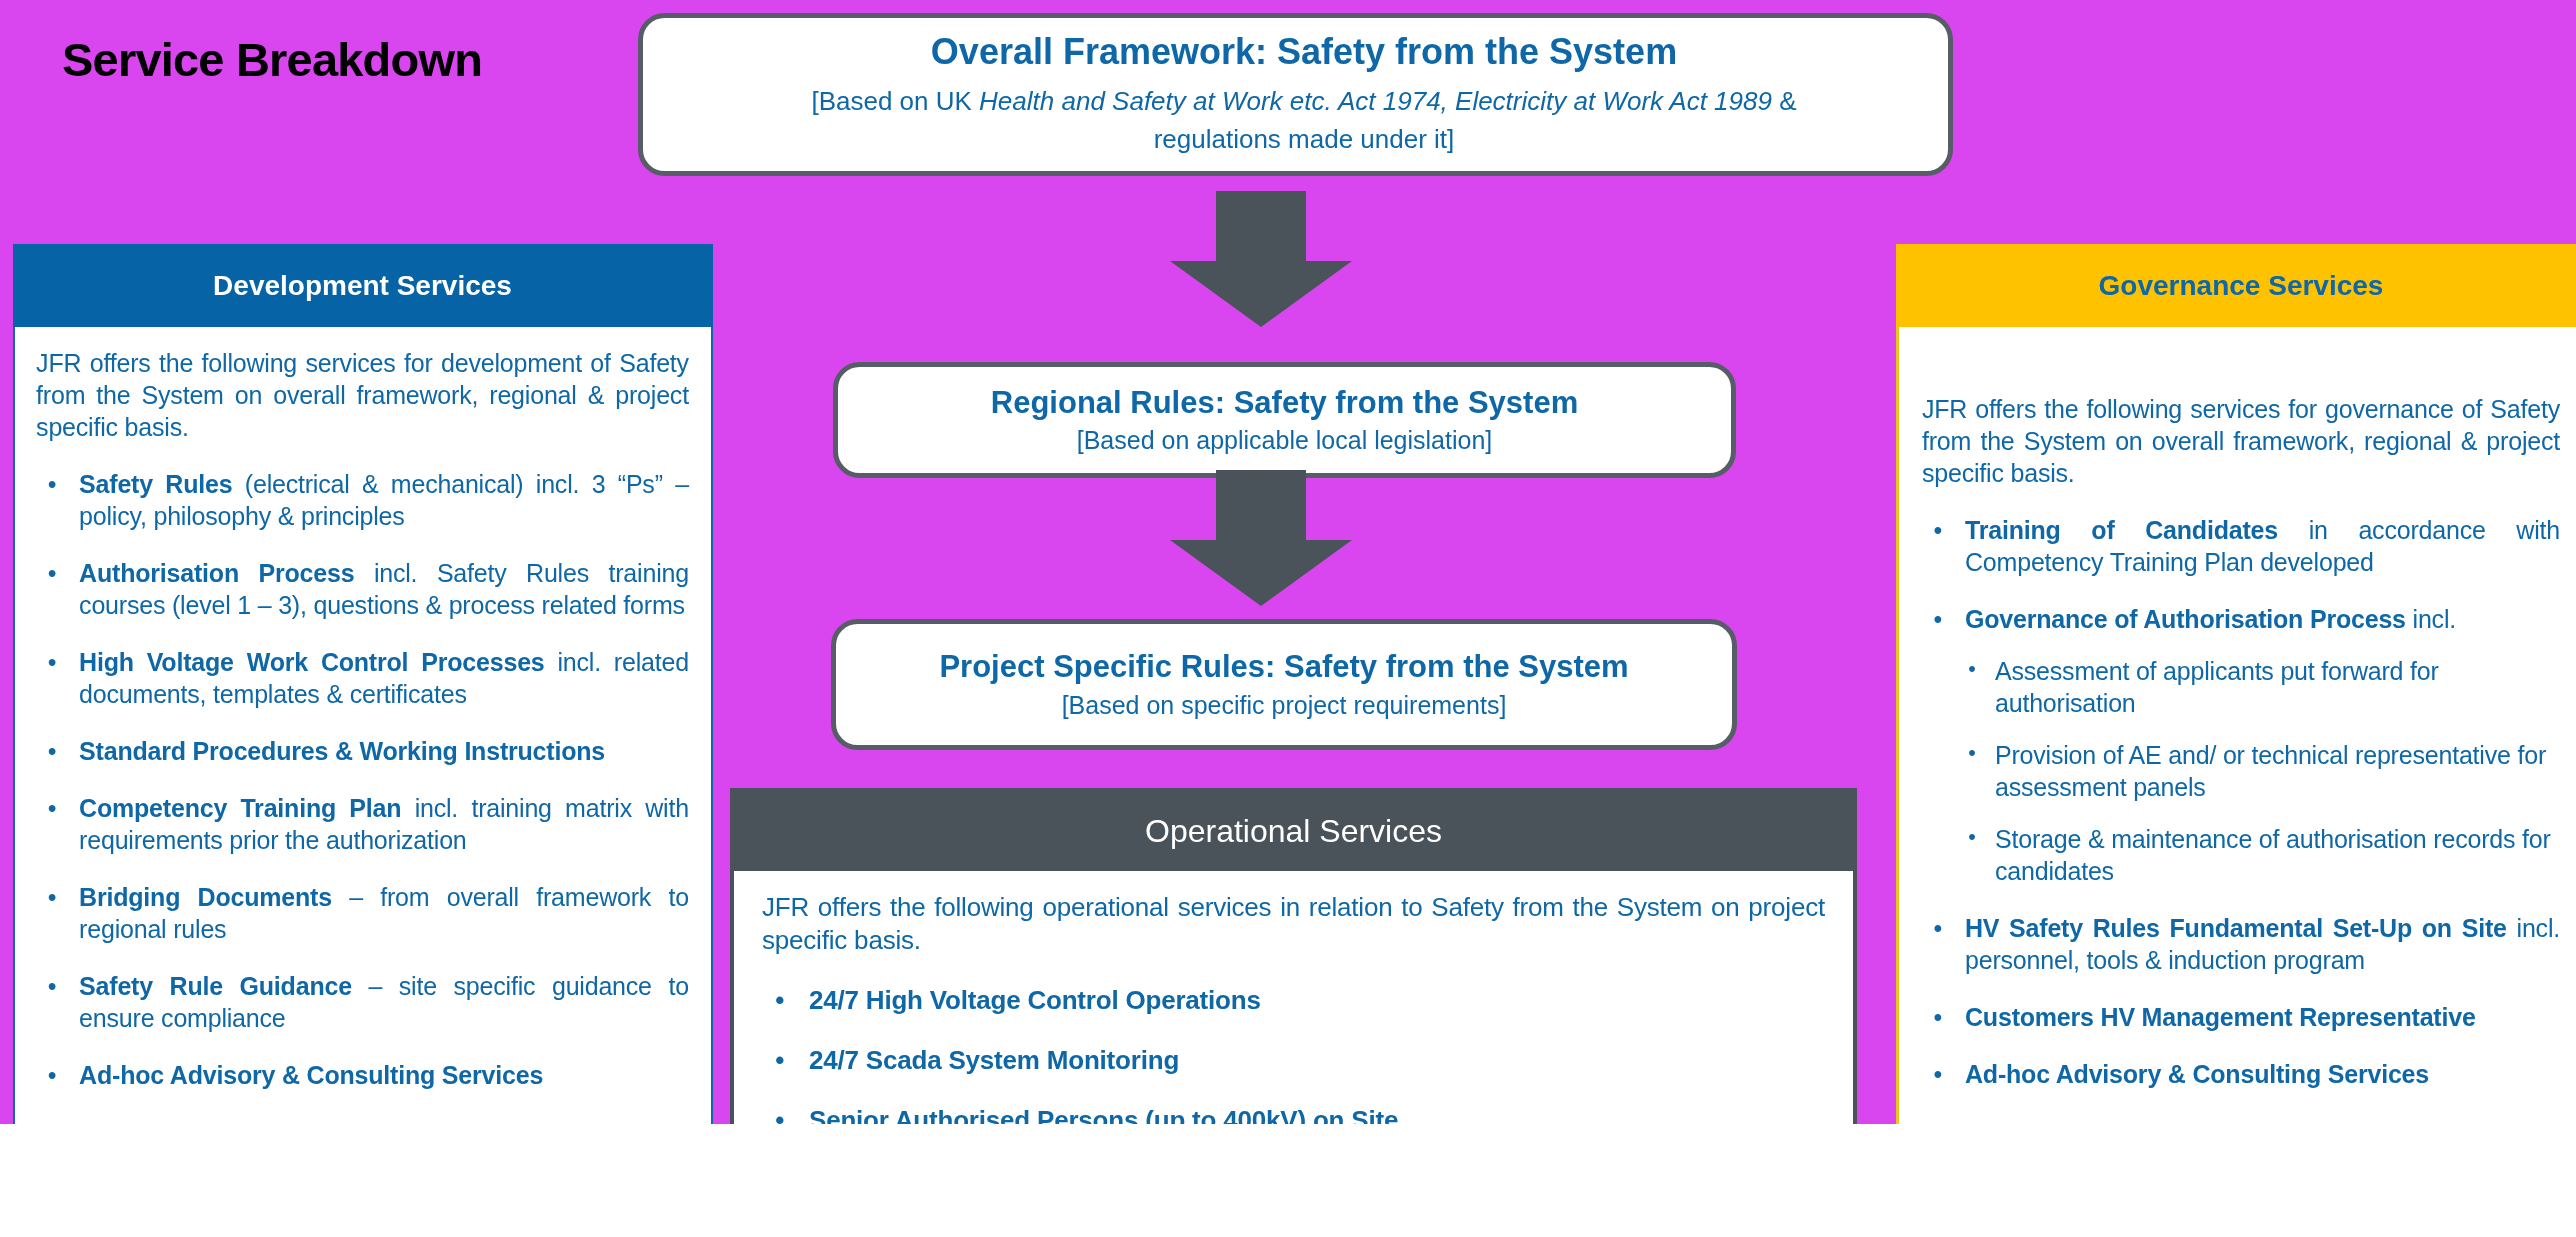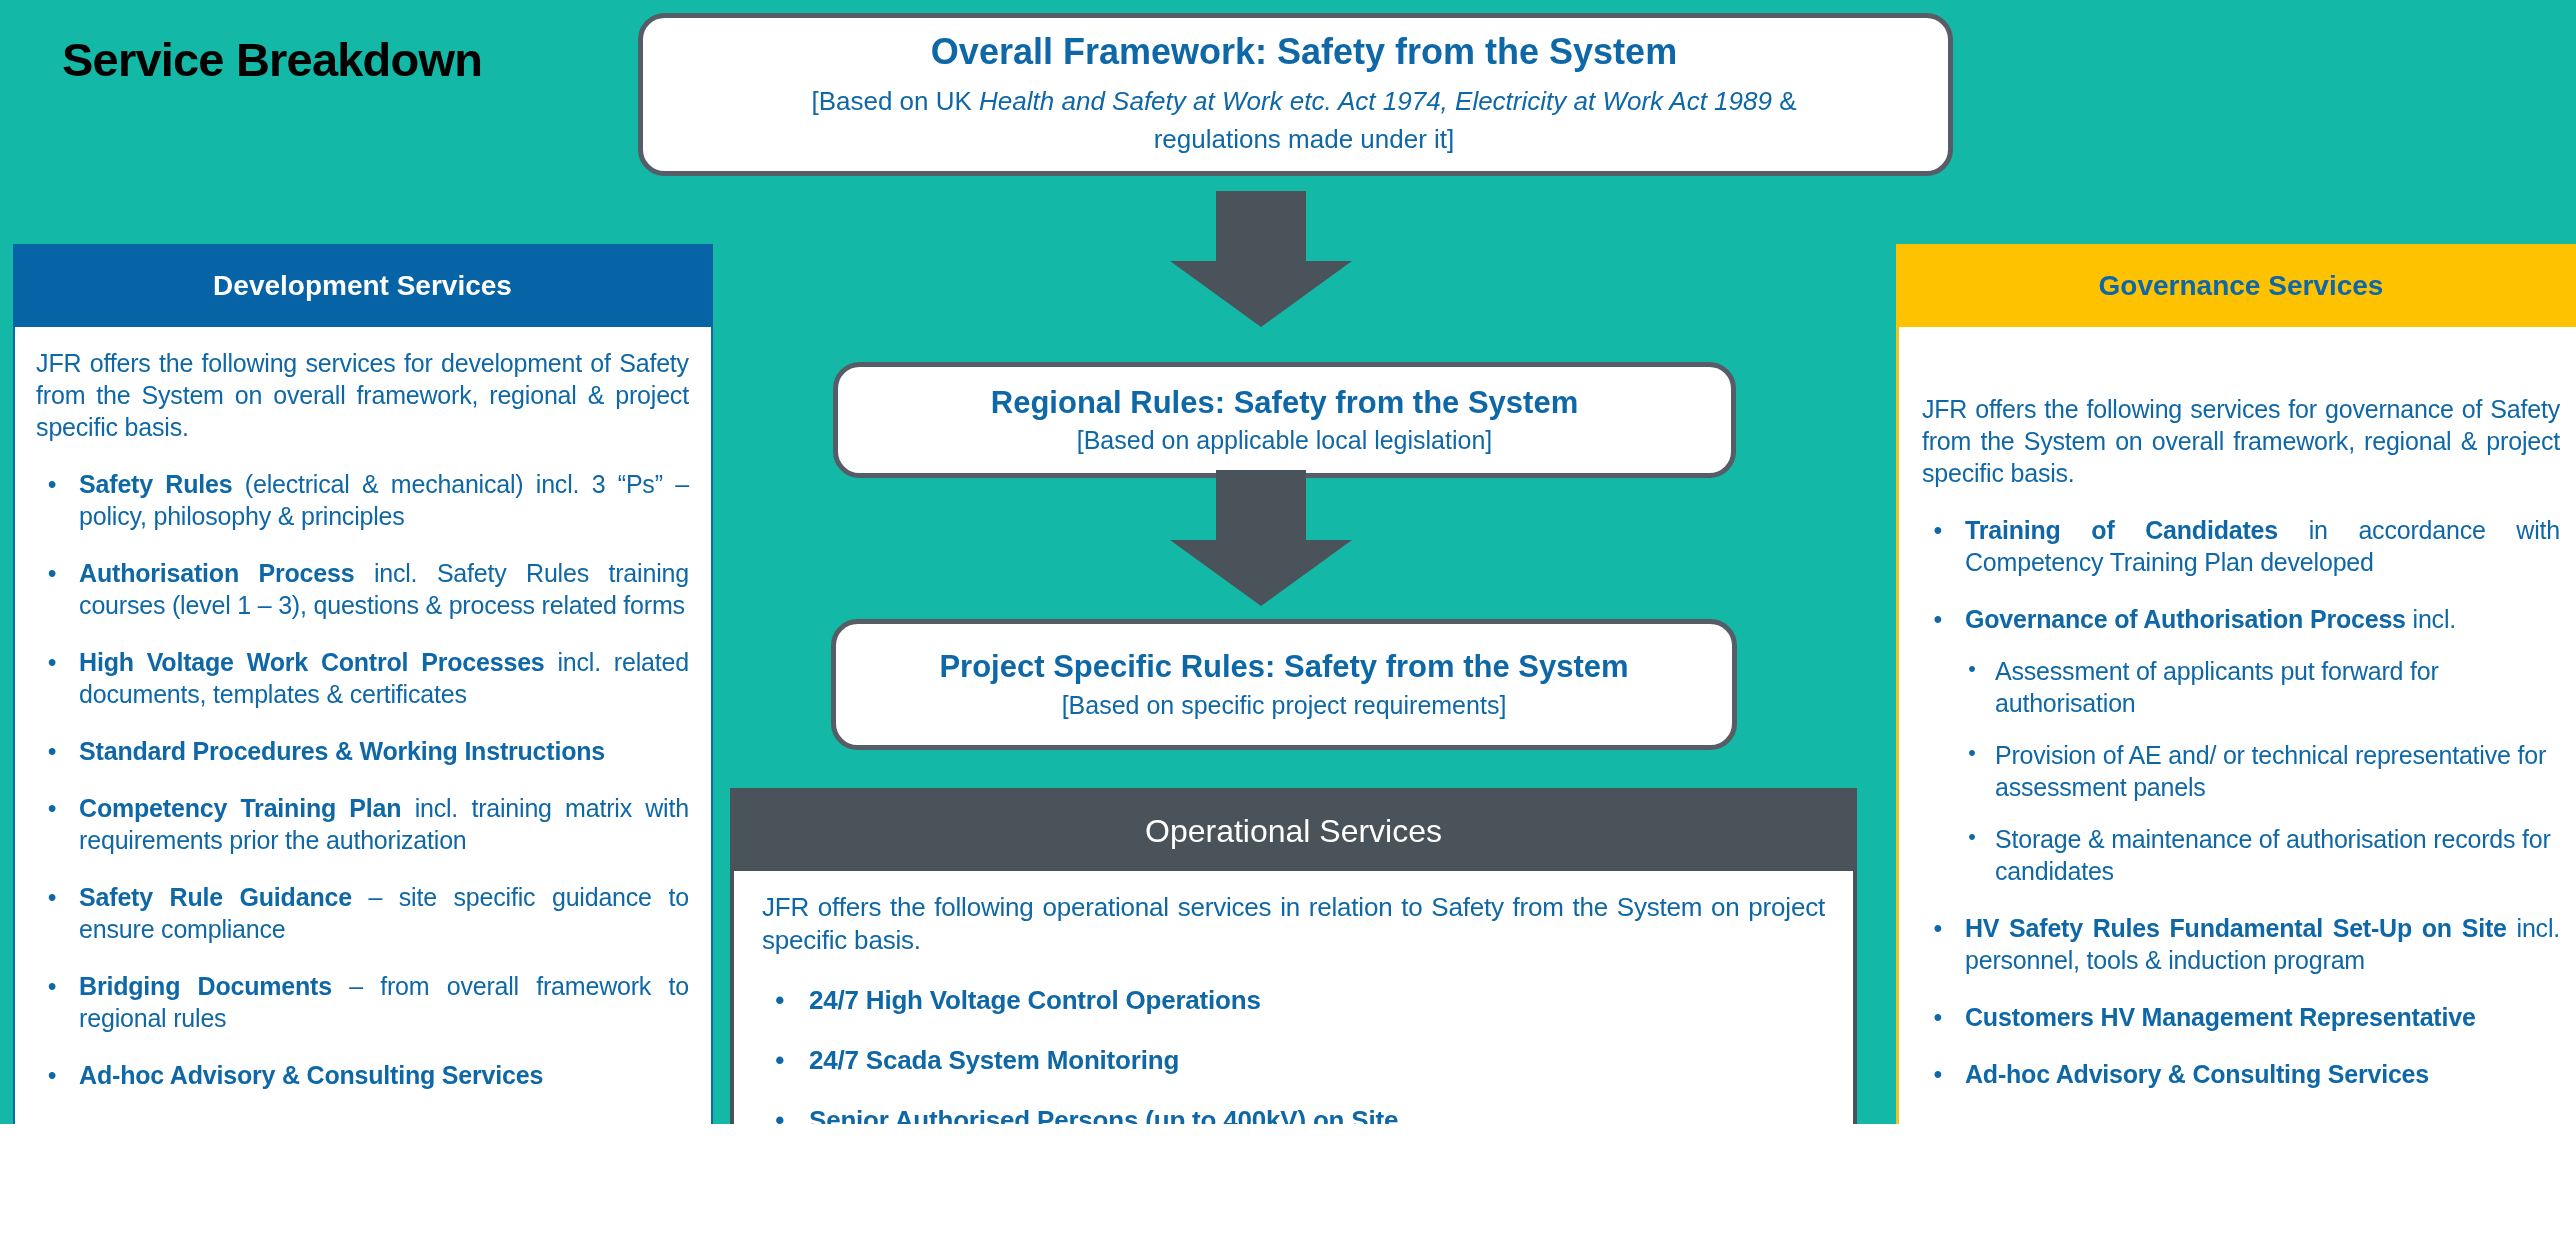--- a/index.html
+++ b/index.html
@@ -1,17 +1,17 @@
 <!DOCTYPE html>
 <html style="font-size:13.3px"><head>
 <meta charset="utf-8">
 <style>
   html,body{margin:0;padding:0;background:#ffffff;}
   .canvas{
-    position:relative;width:2576px;height:1124px;background:#14b8a6;
+    position:relative;width:2576px;height:1124px;background:#d946ef;
     font-family:"Liberation Sans",sans-serif;overflow:hidden;color:#0E67A6;
   }
   *{box-sizing:border-box;}
 
   
   .page-title{
     position:absolute;left:62px;top:32px;font-size:47px;font-weight:bold;
     color:#000000;letter-spacing:-0.8px;
   }
 
@@ -124,22 +124,22 @@
   <div class="panel panel-dev">
     <div class="panel-header">Development Services</div>
     <div class="panel-body">
       <p class="intro">JFR offers the following services for development of Safety from the System on overall framework, regional &amp; project specific basis.</p>
       <ul class="blist">
         <li><span class="b">Safety Rules</span><span> (electrical &amp; mechanical) incl. 3 “Ps” – policy, philosophy &amp; principles</span></li>
         <li><span class="b">Authorisation Process</span><span> incl. Safety Rules training courses (level 1 – 3), questions &amp; process related forms</span></li>
         <li><span class="b">High Voltage Work Control Processes</span><span> incl. related documents, templates &amp; certificates</span></li>
         <li><span class="b">Standard Procedures &amp; Working Instructions</span><span></span></li>
         <li><span class="b">Competency Training Plan</span><span> incl. training matrix with requirements prior the authorization</span></li>
+        <li><span class="b">Bridging Documents</span><span> – from overall framework to regional rules</span></li>
         <li><span class="b">Safety Rule Guidance</span><span> – site specific guidance to ensure compliance</span></li>
-        <li><span class="b">Bridging Documents</span><span> – from overall framework to regional rules</span></li>
         <li><span class="b">Ad-hoc Advisory &amp; Consulting Services</span><span></span></li>
       </ul>
     </div>
   </div>
 
   <div class="op-box">
     <div class="op-header">Operational Services</div>
     <div class="op-body">
       <p class="intro">JFR offers the following operational services in relation to Safety from the System on project specific basis.</p>
       <ul class="blist">

